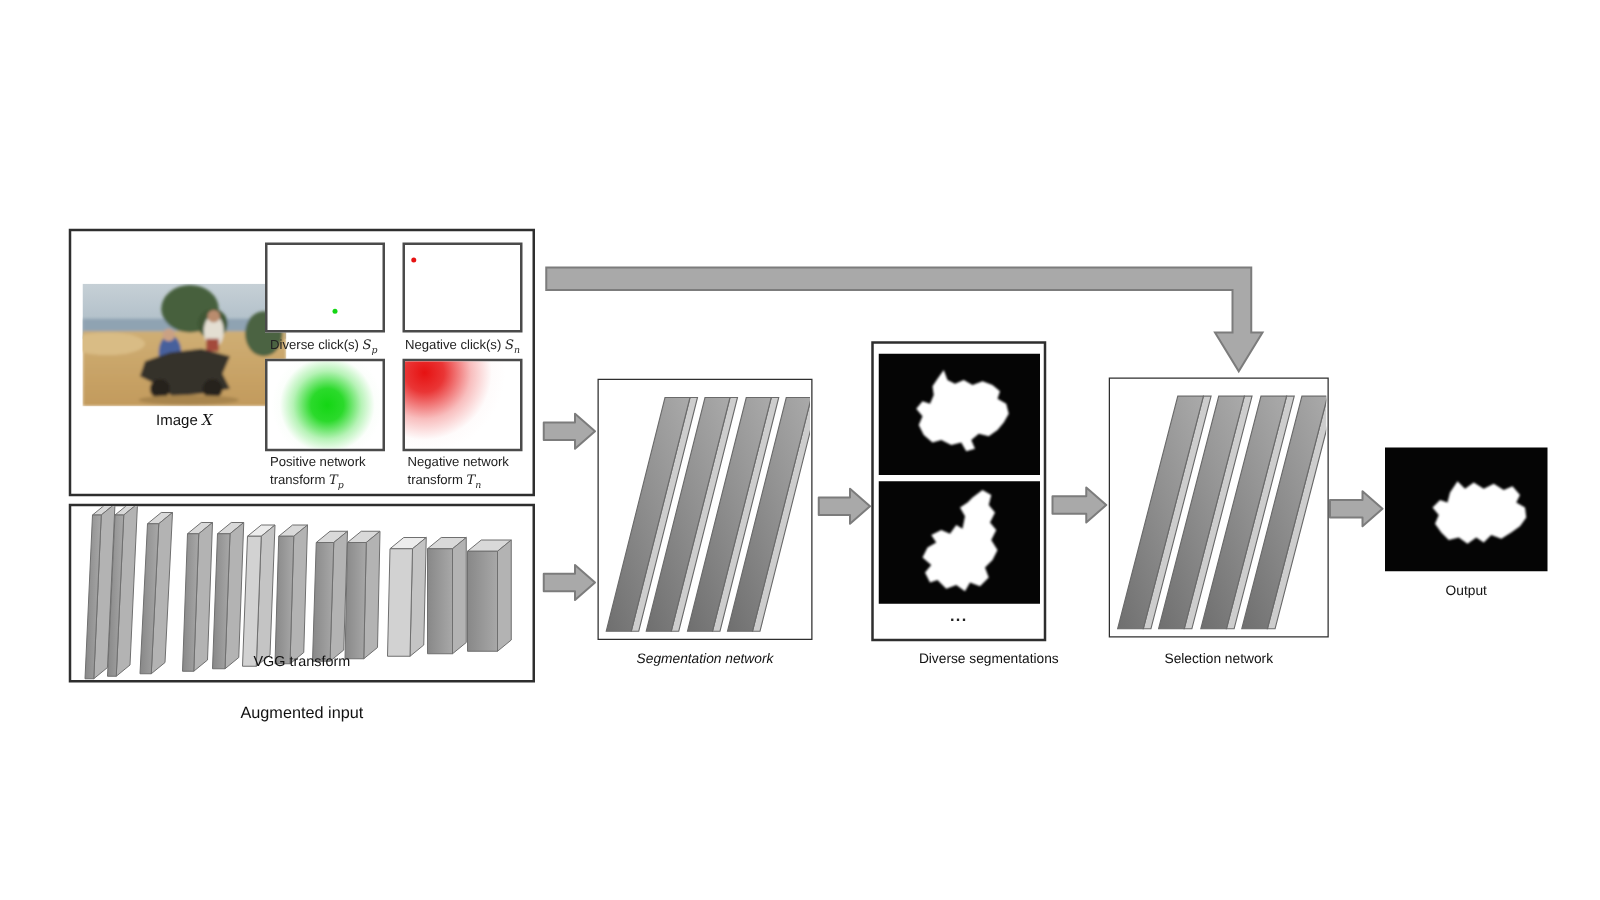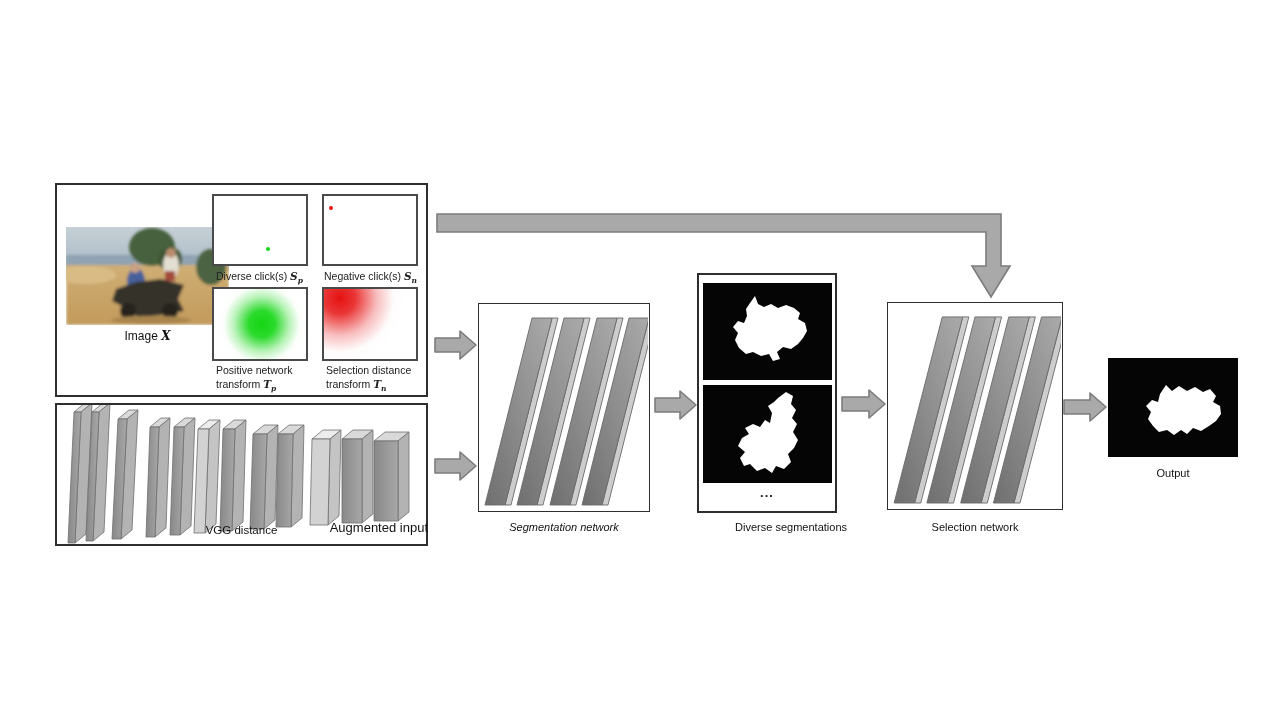--- a/index.html
+++ b/index.html
@@ -2,21 +2,21 @@
 <html style="--positive: #14d614; --negative: #e61212; --arrow-fill: #a9a9a9; --arrow-stroke: #7c7c7c;"><head>
 <meta charset="utf-8">
 <style>
   html,body{margin:0;padding:0;background:#fff;}
   .canvas{position:relative;width:1280px;height:720px;background:#ffffff;overflow:hidden;
           font-family:"Liberation Sans",sans-serif;color:#111;}
   .box{position:absolute;background:#fff;border:2px solid #2e2e2e;box-sizing:border-box;}
   .panel{position:absolute;background:#fff;border:2px solid #4a4a4a;box-sizing:border-box;}
   .caption{position:absolute;font-size:11px;color:#111;text-align:center;}
   .small-label{position:absolute;font-size:10.5px;color:#222;white-space:nowrap;}
-  .math{font-family:"DejaVu Serif",serif;font-style:italic;font-weight:bold;}
+  .math{font-family:"DejaVu Serif",serif;font-style:italic;}
   .math sub{font-size:7.5px;font-style:italic;}
   .dot{position:absolute;width:4px;height:4px;border-radius:50%;}
   .pos-grad{position:absolute;inset:0;
     background:radial-gradient(circle at 52% 50%, rgba(20,214,20,1) 0%, rgba(20,214,20,0.9) 22%,
       rgba(110,230,110,0.5) 46%, rgba(230,250,230,0.15) 64%, rgba(255,255,255,0) 75%);}
   .neg-grad{position:absolute;inset:0;
     background:radial-gradient(circle at 17% 13%, rgba(230,18,18,1) 0%, rgba(230,18,18,0.85) 16%,
       rgba(240,110,110,0.45) 38%, rgba(250,225,225,0.12) 55%, rgba(255,255,255,0) 66%);}
   .black-panel{position:absolute;background:#050505;}
   .ellipsis{position:absolute;font-size:13px;font-weight:bold;color:#222;text-align:center;letter-spacing:1px;}
@@ -90,21 +90,21 @@
   <div class="small-label" style="left:216px;top:363px;line-height:14px;">
     <span>Positive network</span><br>
     <span>transform</span>
     <span class="math"><span>T</span><sub>p</sub></span>
   </div>
 
   <div class="panel" style="left:322px;top:287px;width:96px;height:74px;overflow:hidden;">
     <div class="neg-grad"></div>
   </div>
   <div class="small-label" style="left:326px;top:363px;line-height:14px;">
-    <span>Selection distance</span><br>
+    <span>Negative network</span><br>
     <span>transform</span>
     <span class="math"><span>T</span><sub>n</sub></span>
   </div>
 
   <div class="box" style="left:55px;top:403px;width:373px;height:143px;"></div>
   <svg class="overlay" style="left:57px;top:405px;" width="369" height="139" viewBox="0 0 369 139" id="vgg-svg">
       <polygon points="17,7 24,7 35,-2 28,-2" fill="#d9d9d9" stroke="#6f6f6f" stroke-width="0.8"></polygon>
       <polygon points="24,7 35,-2 29,129 18,138" fill="#b3b3b3" stroke="#6f6f6f" stroke-width="0.8"></polygon>
       <polygon points="11,138 18,138 24,7 17,7" fill="url(#vggFront)" stroke="#6f6f6f" stroke-width="0.8"></polygon>
       <polygon points="35,7 42,7 53,-2 46,-2" fill="#d9d9d9" stroke="#6f6f6f" stroke-width="0.8"></polygon>
@@ -134,22 +134,22 @@
       <polygon points="255,34 273,34 284,25 266,25" fill="#ececec" stroke="#6f6f6f" stroke-width="0.8"></polygon>
       <polygon points="273,34 284,25 282,111 271,120" fill="#c4c4c4" stroke="#6f6f6f" stroke-width="0.8"></polygon>
       <polygon points="253,120 271,120 273,34 255,34" fill="#d2d2d2" stroke="#6f6f6f" stroke-width="0.8"></polygon>
       <polygon points="285,34 305,34 316,25 296,25" fill="#d9d9d9" stroke="#6f6f6f" stroke-width="0.8"></polygon>
       <polygon points="305,34 316,25 316,109 305,118" fill="#b3b3b3" stroke="#6f6f6f" stroke-width="0.8"></polygon>
       <polygon points="285,118 305,118 305,34 285,34" fill="url(#vggFront)" stroke="#6f6f6f" stroke-width="0.8"></polygon>
       <polygon points="317,36 341,36 352,27 328,27" fill="#d9d9d9" stroke="#6f6f6f" stroke-width="0.8"></polygon>
       <polygon points="341,36 352,27 352,107 341,116" fill="#b3b3b3" stroke="#6f6f6f" stroke-width="0.8"></polygon>
       <polygon points="317,116 341,116 341,36 317,36" fill="url(#vggFront)" stroke="#6f6f6f" stroke-width="0.8"></polygon>
     </svg>
-  <div class="caption" style="left:57px;top:524px;width:369px;font-size:11.5px;">VGG distance</div>
-  <div class="caption" style="left:55px;top:520px;width:373px;font-size:13px;text-align:right;">Augmented input</div>
+  <div class="caption" style="left:57px;top:524px;width:369px;font-size:11.5px;">VGG transform</div>
+  <div class="caption" style="left:55px;top:562px;width:373px;font-size:13px;">Augmented input</div>
 
   <div class="box" style="left:478px;top:303px;width:172px;height:209px;border-width:1.5px;"></div>
   <svg class="overlay net-svg" style="left:480px;top:305px;" width="168" height="205" viewBox="0 0 168 205">
       <polygon points="25,200 31,200 78,13 72,13" fill="#cdcdcd" stroke="#6a6a6a" stroke-width="0.9"></polygon>
       <polygon points="5,200 25,200 72,13 52,13" fill="url(#slabFront)" stroke="#6a6a6a" stroke-width="0.9"></polygon>
       <polygon points="57,200 63,200 110,13 104,13" fill="#cdcdcd" stroke="#6a6a6a" stroke-width="0.9"></polygon>
       <polygon points="37,200 57,200 104,13 84,13" fill="url(#slabFront)" stroke="#6a6a6a" stroke-width="0.9"></polygon>
       <polygon points="90,200 96,200 143,13 137,13" fill="#cdcdcd" stroke="#6a6a6a" stroke-width="0.9"></polygon>
       <polygon points="70,200 90,200 137,13 117,13" fill="url(#slabFront)" stroke="#6a6a6a" stroke-width="0.9"></polygon>
       <polygon points="122,200 128,200 175,13 169,13" fill="#cdcdcd" stroke="#6a6a6a" stroke-width="0.9"></polygon>

